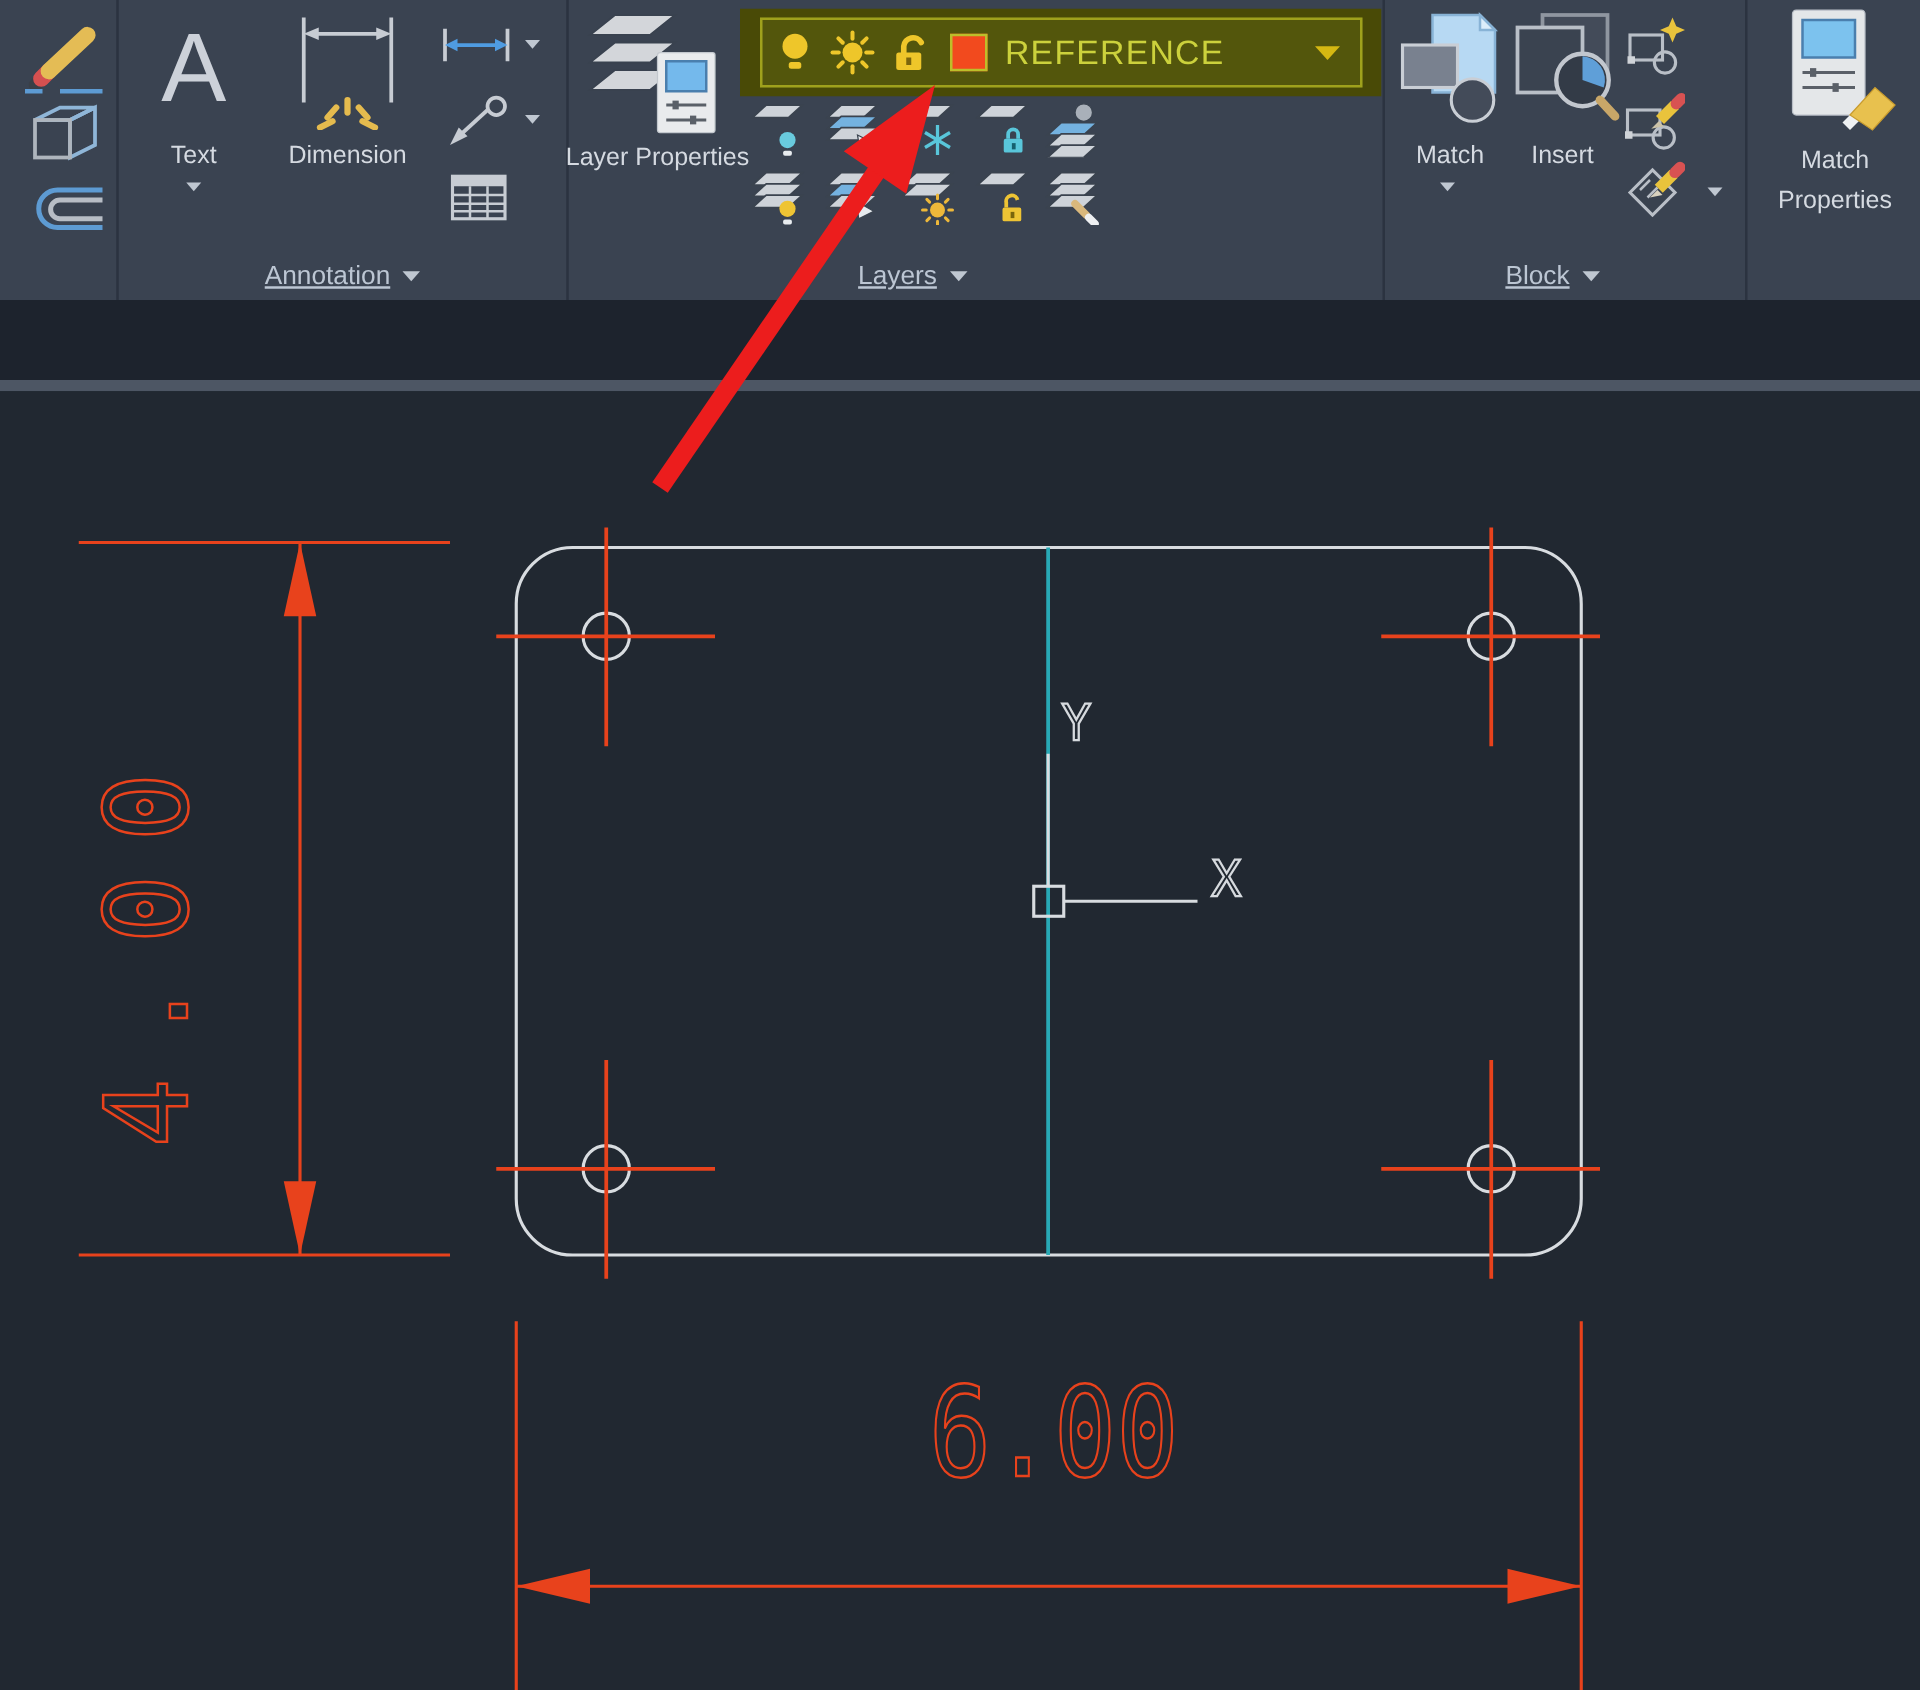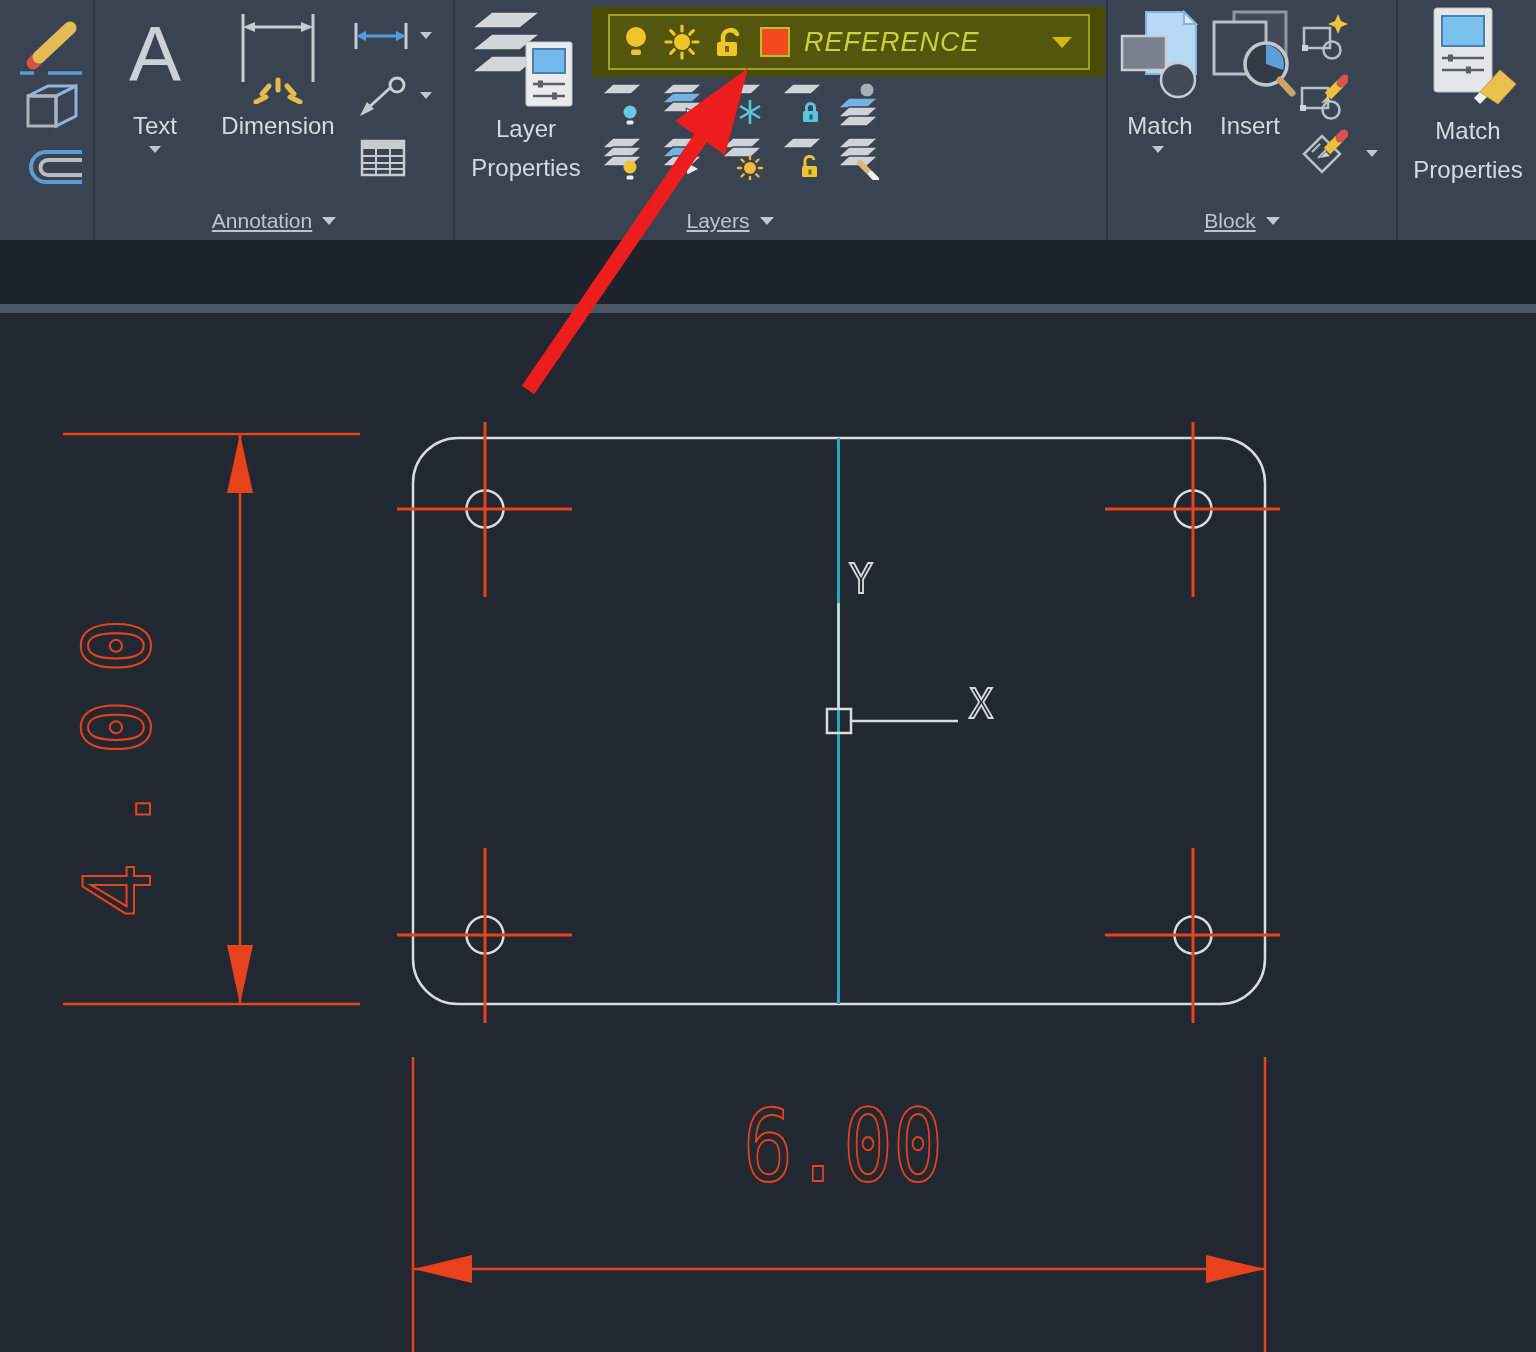--- a/index.html
+++ b/index.html
@@ -5,32 +5,32 @@
   html,body{margin:0;padding:0;}
   body{
     width:1536px;height:1352px;position:relative;overflow:hidden;
     background:#212831;font-family:"Liberation Sans",sans-serif;
     -webkit-font-smoothing:antialiased;
   }
   .abs{position:absolute;}
   
   .ribbon{left:0;top:0;width:1536px;height:240px;background:#3a4351;}
   .vsep{top:0;height:240px;width:2px;background:#2b3340;}
-  .btn-label{color:#d5dae1;font-size:24px;text-align:center;line-height:1.2;}
+  .btn-label{color:#d5dae1;font-size:20px;text-align:center;line-height:1.2;}
   .two-line{line-height:1.62;}
   .panel-label-row{top:205px;height:32px;display:flex;align-items:center;justify-content:center;gap:10px;}
   .panel-label-text{color:#bcc6d3;font-size:21px;text-decoration:underline;}
   .caret{width:0;height:0;border-left:7px solid transparent;border-right:7px solid transparent;border-top:8px solid #bfc7d1;}
   .caret.small{border-left-width:6px;border-right-width:6px;border-top-width:7px;}
   .big-a{font-size:78px;color:#ccd1d9;text-align:center;line-height:92px;}
   
   .dd-outer{left:592px;top:7px;width:513px;height:70px;background:#494a06;}
   .dd-inner{left:608px;top:14px;width:482px;height:56px;background:#53560c;border:2px solid #9fa11c;
             display:flex;align-items:center;gap:14px;padding-left:12px;box-sizing:border-box;}
-  .dd-text{font-size:27px;color:#ccd13c;letter-spacing:1px;font-style:italic;}
+  .dd-text{font-size:27px;color:#ccd13c;letter-spacing:1px;}
   .dd-caret{width:0;height:0;border-left:10px solid transparent;border-right:10px solid transparent;border-top:11px solid #d5b812;margin-left:auto;margin-right:16px;}
   .swatch{width:30px;height:30px;background:#f24a1e;border:2px solid #bdbf2a;box-sizing:border-box;}
   
   .subband{left:0;top:240px;width:1536px;height:64px;background:#1d232d;}
   .divband{left:0;top:304px;width:1536px;height:9px;background:#4d5664;}
   .canvas{left:0;top:313px;width:1536px;height:1039px;background:#212831;}
   .overlay{left:0;top:0;width:1536px;height:1352px;pointer-events:none;z-index:50;}
   
   .pg{fill:#ced3d9;stroke:#3a434f;stroke-width:1.4;}
   .pb{fill:#74b2e0;stroke:#3a434f;stroke-width:1.4;}

